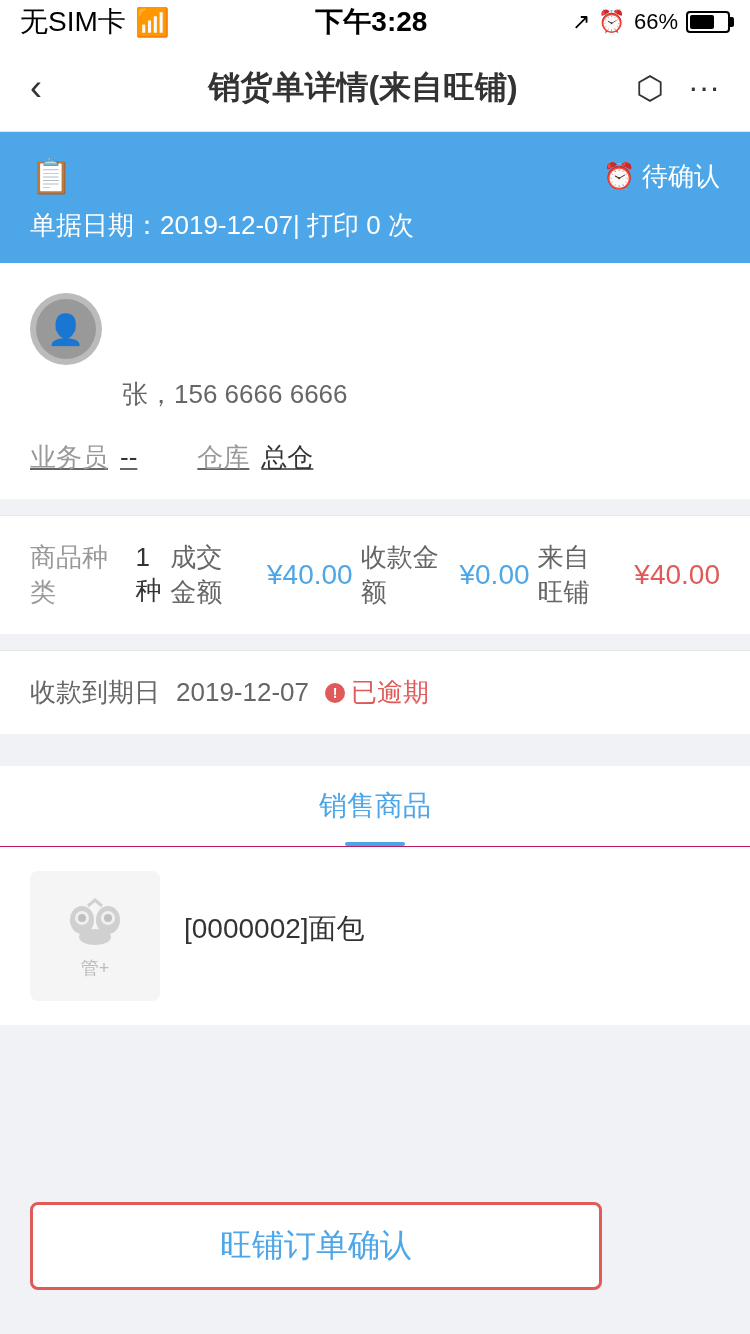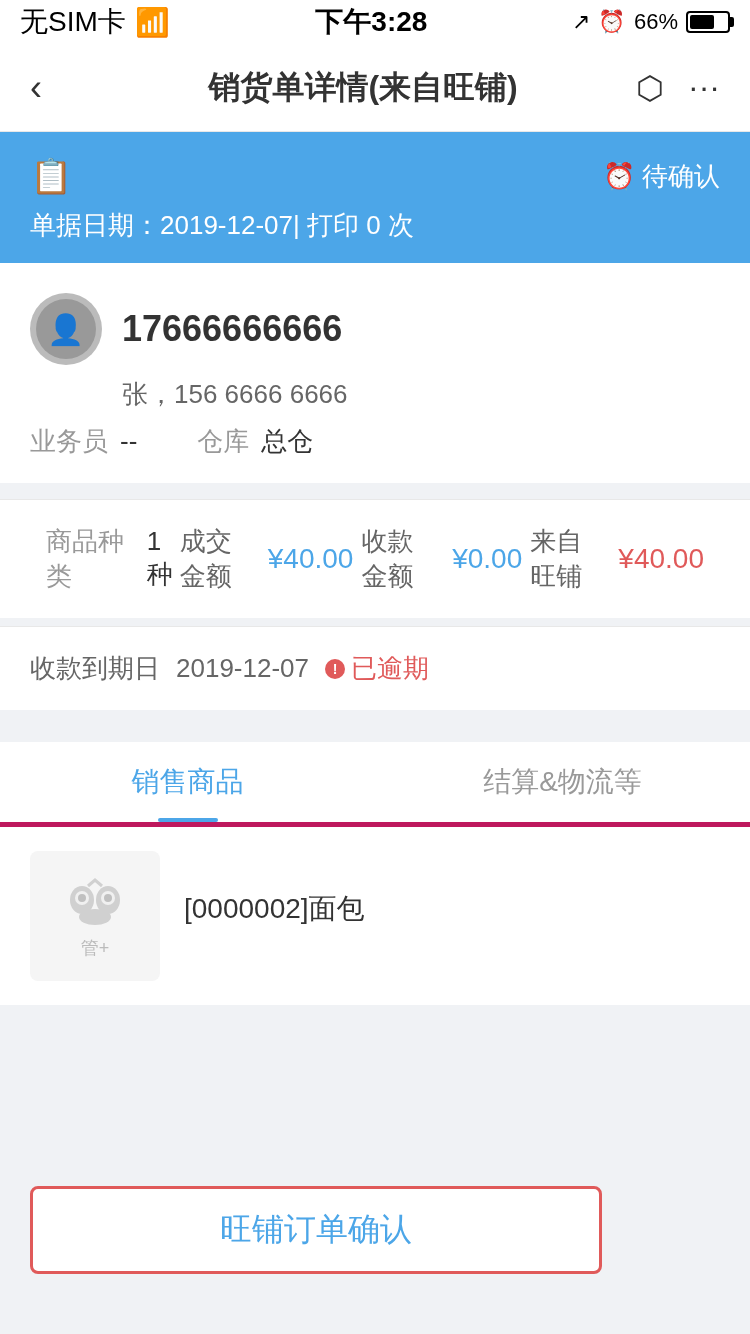--- a/index.html
+++ b/index.html
@@ -154,43 +154,44 @@
     }
     .customer-phone {
       font-size: 36px;
       font-weight: 600;
       color: #333;
     }
     .customer-name {
       font-size: 26px;
       color: #666;
       margin-left: 92px;
-      margin-bottom: 12px;
+      margin-bottom: 28px;
     }
     .customer-meta {
       display: flex;
       align-items: flex-start;
       gap: 60px;
       margin-left: 0;
       font-size: 26px;
       color: #666;
+      text-decoration: underline;
     }
     .meta-item {
       display: flex;
       align-items: center;
       gap: 12px;
     }
     .meta-label { color: #999; }
     .meta-value { color: #333; }
 
     
     .summary-section {
       background: #fff;
-      padding: 24px 46px;
-      margin-bottom: 8px;
+      padding: 24px 30px;
+      margin-bottom: 16px;
       display: flex;
       align-items: flex-start;
       justify-content: space-between;
     }
     .summary-left {
       display: flex;
       align-items: center;
       gap: 16px;
       font-size: 26px;
       color: #666;
@@ -240,21 +241,21 @@
       align-items: center;
       justify-content: center;
       color: #fff;
       font-size: 14px;
       font-weight: 700;
     }
 
     
     .tabs-section {
       background: #fff;
-      border-bottom: 5px solid #be185d;
+      border-bottom: 1px solid #be185d;
     }
     .tabs-row {
       display: flex;
       align-items: center;
     }
     .tab-item {
       flex: 1;
       height: 80px;
       display: flex;
       align-items: center;
@@ -325,21 +326,21 @@
     }
     .price-highlight { color: #4ca6e8; font-weight: 600; }
     .price-total { color: #e05a5a; font-weight: 600; font-size: 28px; }
 
     
     .confirm-bar {
       position: fixed;
       bottom: 0;
       left: 0;
       width: 632px;
-      padding: 20px 30px 60px;
+      padding: 20px 30px 44px;
       background: #f0f2f5;
     }
     .confirm-btn {
       width: 100%;
       height: 88px;
       background: #fff;
       border: 3px solid #e05a5a;
       border-radius: 8px;
       display: flex;
       align-items: center;
@@ -402,21 +403,20 @@
   </div>
 </div>
 
 <div class="customer-section">
   <div class="customer-row">
     <div class="avatar">
       <div class="avatar-inner">
         <span>👤</span>
       </div>
     </div>
-    <div class="customer-phone">17666666666</div>
   </div>
   <div class="customer-name">张，156 6666 6666</div>
   <div class="customer-meta">
     <div class="meta-item">
       <span class="meta-label">业务员</span>
       <span class="meta-value">--</span>
     </div>
     <div class="meta-item">
       <span class="meta-label">仓库</span>
       <span class="meta-value">总仓</span>
@@ -457,23 +457,20 @@
     <span>已逾期</span>
   </div>
 </div>
 
 <div class="separator"></div>
 
 <div class="tabs-section">
   <div class="tabs-row">
     <div class="tab-item active">
       <span>销售商品</span>
-    </div>
-    <div class="tab-item">
-      <span>结算&amp;物流等</span>
     </div>
   </div>
 </div>
 
 <div class="product-section">
   <div class="product-thumb">
     <div class="product-thumb-owl">
 
       <svg width="70" height="60" viewBox="0 0 70 60" fill="none" xmlns="http://www.w3.org/2000/svg">
         <ellipse cx="22" cy="28" rx="12" ry="14" fill="#d0d0d0"></ellipse>

